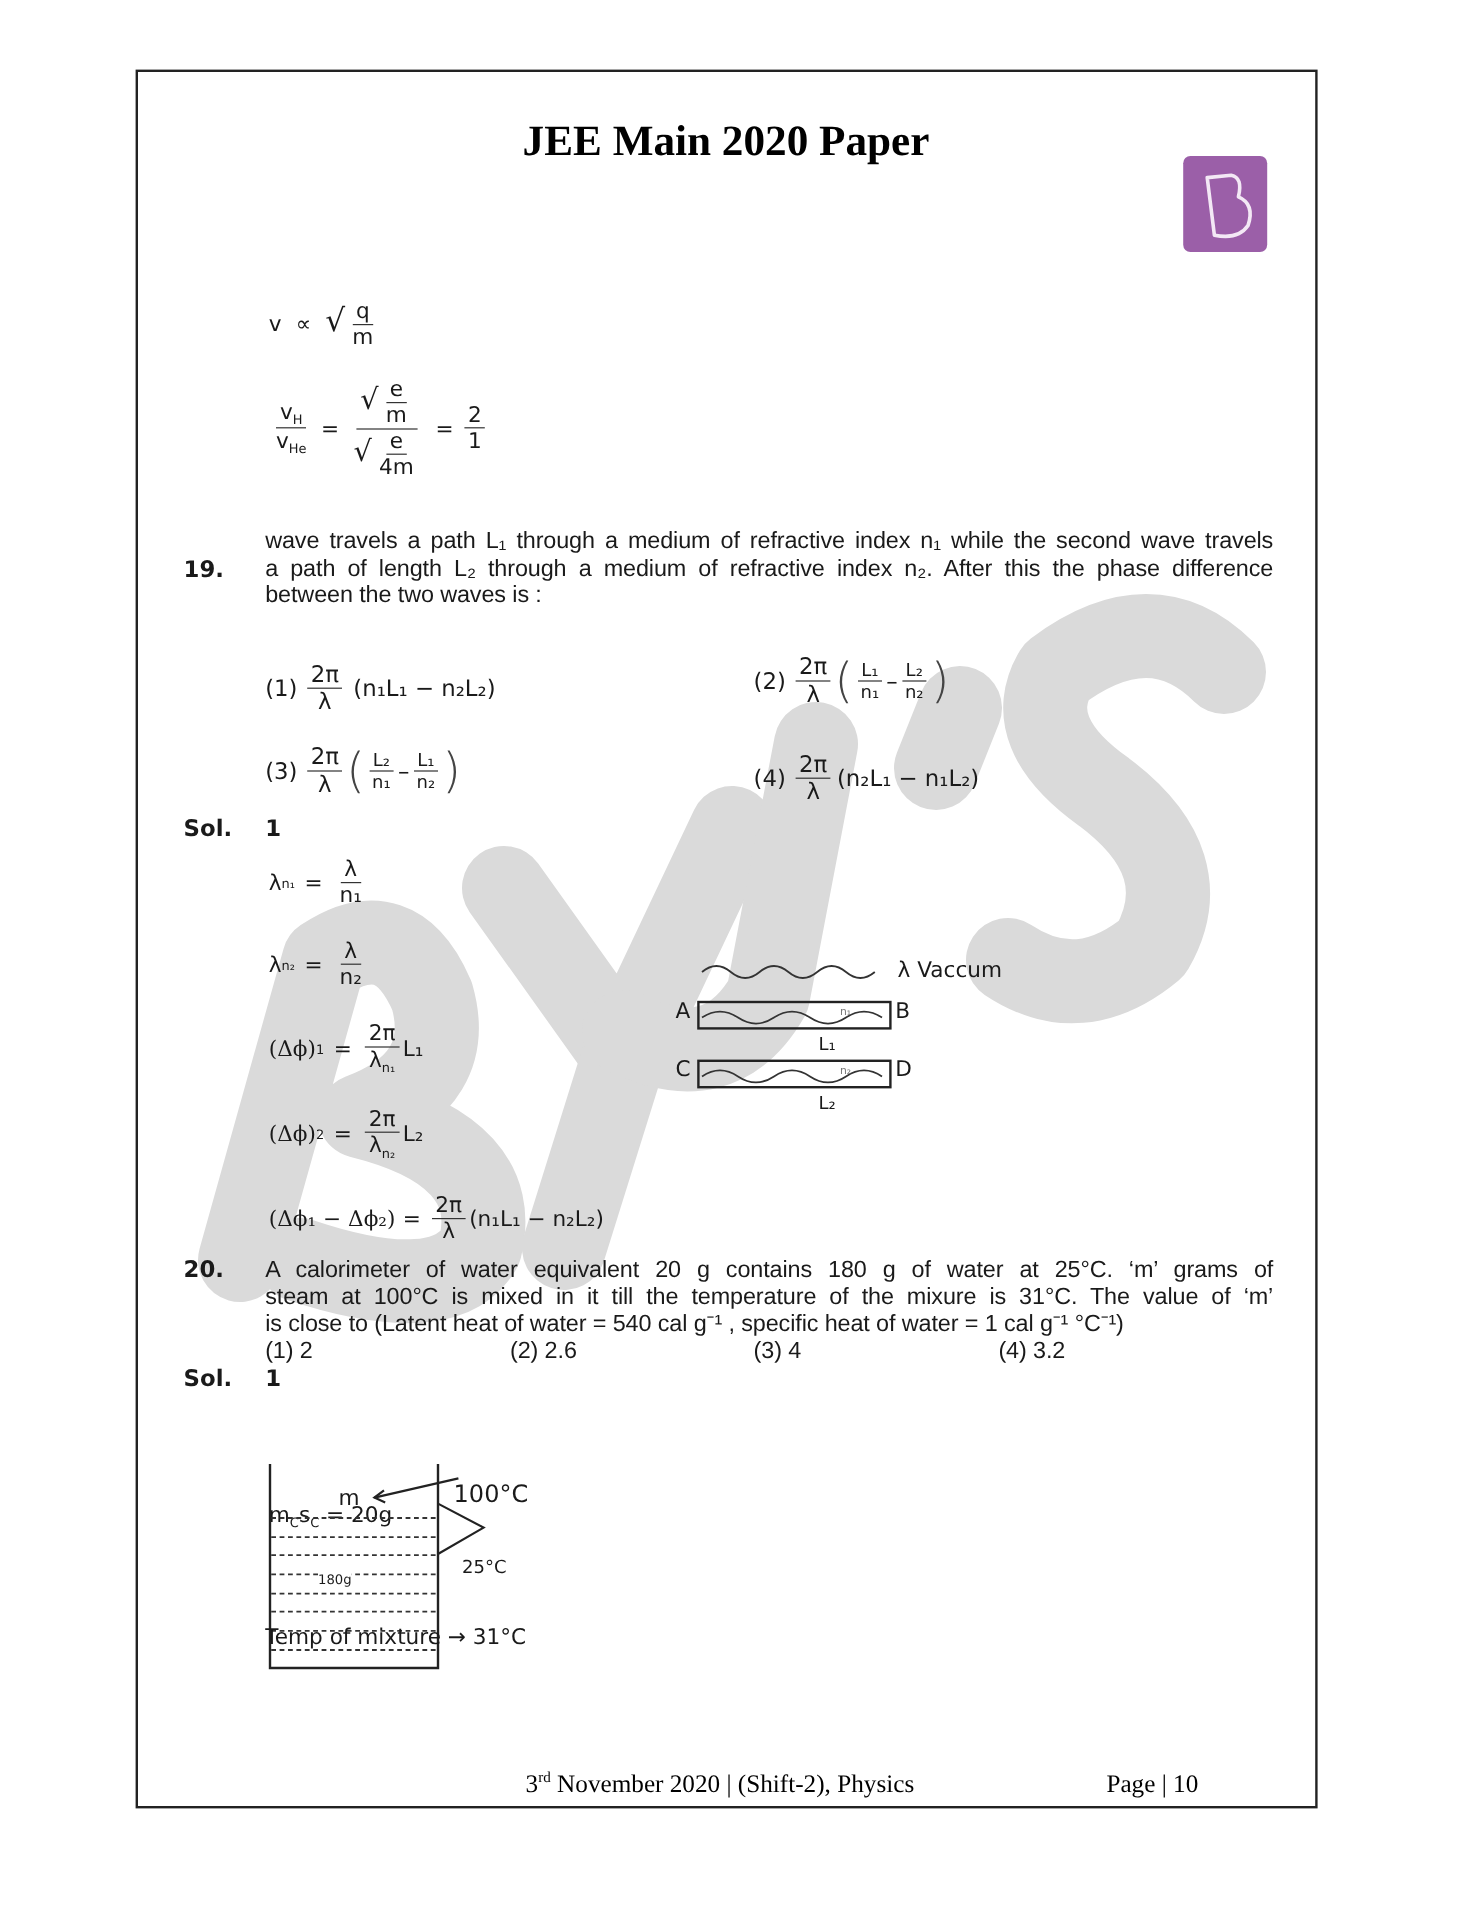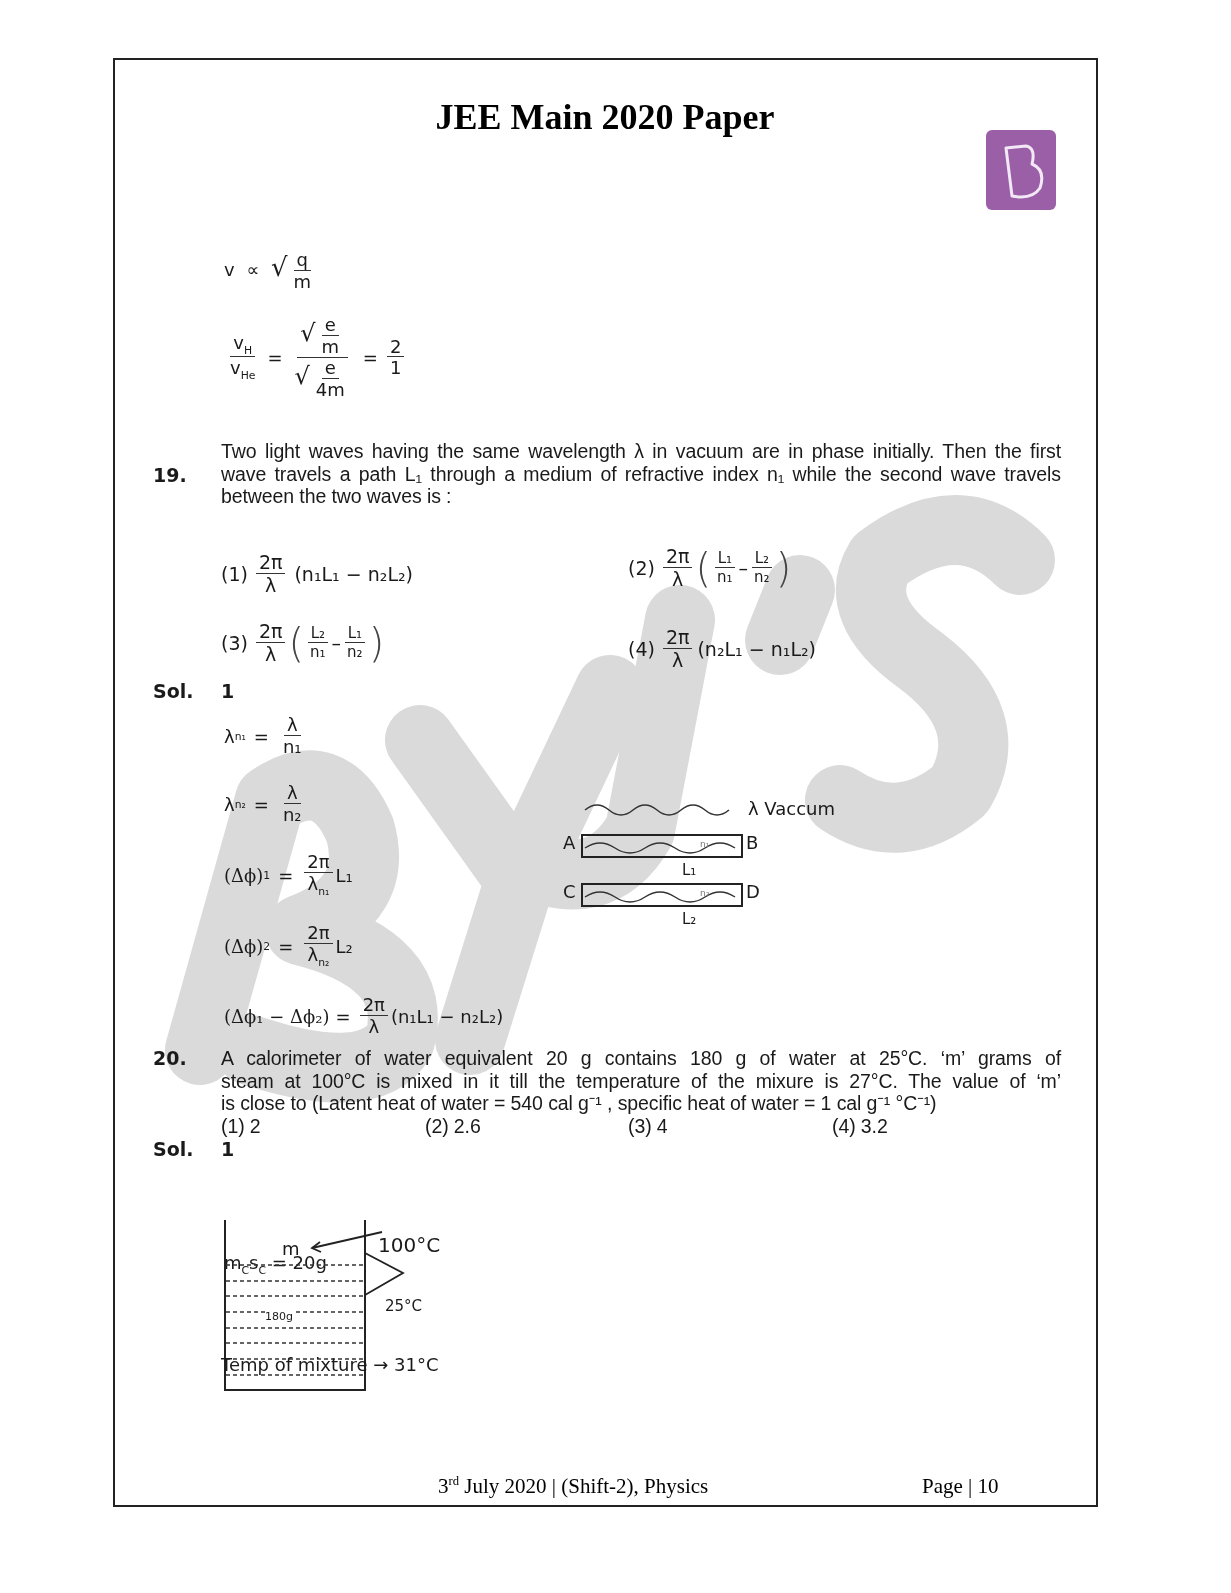--- a/index.html
+++ b/index.html
@@ -72,22 +72,22 @@
   </span>
   <span style="margin:0 6px;">=</span>
   <span class="frac">
       <span class="num">2</span>
       <span class="den">1</span>
     </span>
 </div>
 
 <div class="abs qnum" style="left:153px;top:464px;">19.</div>
 <div class="abs qtext" style="left:221px;top:440px;width:840px;">
-  <div style="text-align:justify;text-align-last:justify;">Two light waves having the same wavelength λ in vacuum are in phase initially. Then the first</div>
   <div style="text-align:justify;text-align-last:justify;">wave travels a path L₁ through a medium of refractive index n₁ while the second wave travels</div>
+  <div style="text-align:justify;text-align-last:justify;">a path of length L₂ through a medium of refractive index n₂. After this the phase difference</div>
   <div>between the two waves is :</div>
 </div>
 
 <div class="abs opt" style="left:221px;top:552px;display:flex;align-items:center;">
   <span>(1)</span>
   <span class="frac" style="margin-left:8px;">
       <span class="num">2π</span>
       <span class="den">λ</span>
     </span>
   <span style="margin-left:6px;">(n₁L₁ − n₂L₂)</span>
@@ -203,21 +203,21 @@
   <span class="abs" style="left:122px;top:66px;font-size:15px;">L₁</span>
   <span class="abs" style="left:3px;top:86px;font-size:18px;">C</span>
   <span class="abs" style="left:186px;top:86px;font-size:18px;">D</span>
   <span class="abs" style="left:140px;top:93px;font-size:9px;color:#777;">n₂</span>
   <span class="abs" style="left:122px;top:115px;font-size:15px;">L₂</span>
 </div>
 
 <div class="abs qnum" style="left:153px;top:1047px;">20.</div>
 <div class="abs qtext" style="left:221px;top:1047px;width:840px;">
   <div style="text-align:justify;text-align-last:justify;">A calorimeter of water equivalent 20 g contains 180 g of water at 25°C. ‘m’ grams of</div>
-  <div style="text-align:justify;text-align-last:justify;">steam at 100°C is mixed in it till the temperature of the mixure is 27°C. The value of ‘m’</div>
+  <div style="text-align:justify;text-align-last:justify;">steam at 100°C is mixed in it till the temperature of the mixure is 31°C. The value of ‘m’</div>
   <div>is close to (Latent heat of water = 540 cal g⁻¹ , specific heat of water = 1 cal g⁻¹ °C⁻¹)</div>
 </div>
 <div class="abs qtext" style="left:221px;top:1115px;">(1) 2</div>
 <div class="abs qtext" style="left:425px;top:1115px;">(2) 2.6</div>
 <div class="abs qtext" style="left:628px;top:1115px;">(3) 4</div>
 <div class="abs qtext" style="left:832px;top:1115px;">(4) 3.2</div>
 
 <div class="abs qnum" style="left:153px;top:1138px;">Sol.</div>
 <div class="abs qnum" style="left:221px;top:1138px;">1</div>
 
@@ -244,15 +244,15 @@
   </svg>
   <span class="abs" style="left:62px;top:18px;font-size:18px;">m</span>
   <span class="abs" style="left:158px;top:13px;font-size:20px;">100°C</span>
   <span class="abs" style="left:165px;top:77px;font-size:15px;">25°C</span>
   <span class="abs" style="left:45px;top:90px;font-size:11px;background:#fff;">180g</span>
 </div>
 
 <div class="abs mono" style="left:221px;top:1354px;">Temp of mixture → 31°C</div>
 
 <div class="abs footer" style="left:438px;top:1474px;">
-  <span>3</span><sup>rd</sup><span> July 2020 | (Shift-2), Physics</span>
+  <span>3</span><sup>rd</sup><span> November 2020 | (Shift-2), Physics</span>
 </div>
 <div class="abs footer" style="left:922px;top:1474px;">Page | 10</div>
 
 </body></html>

